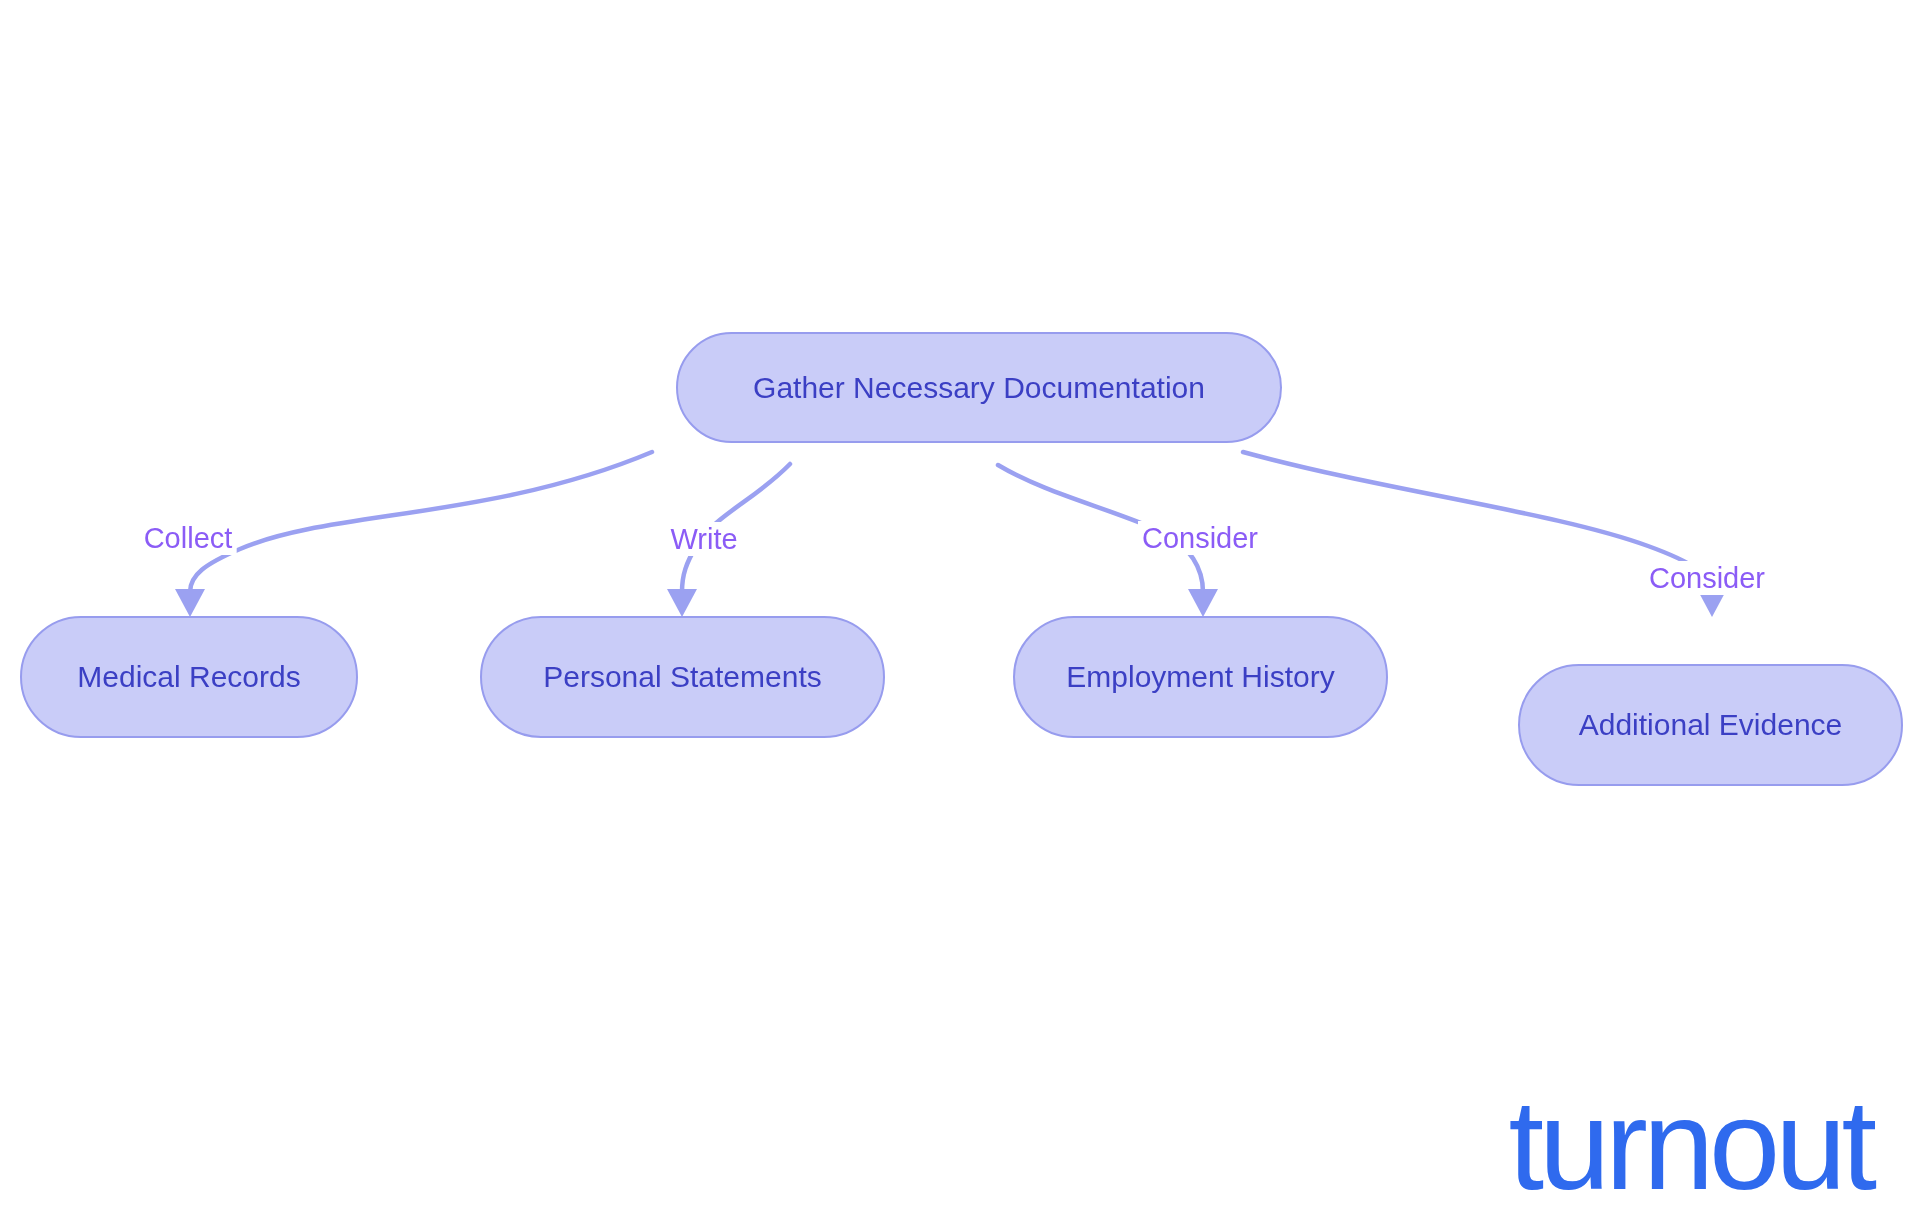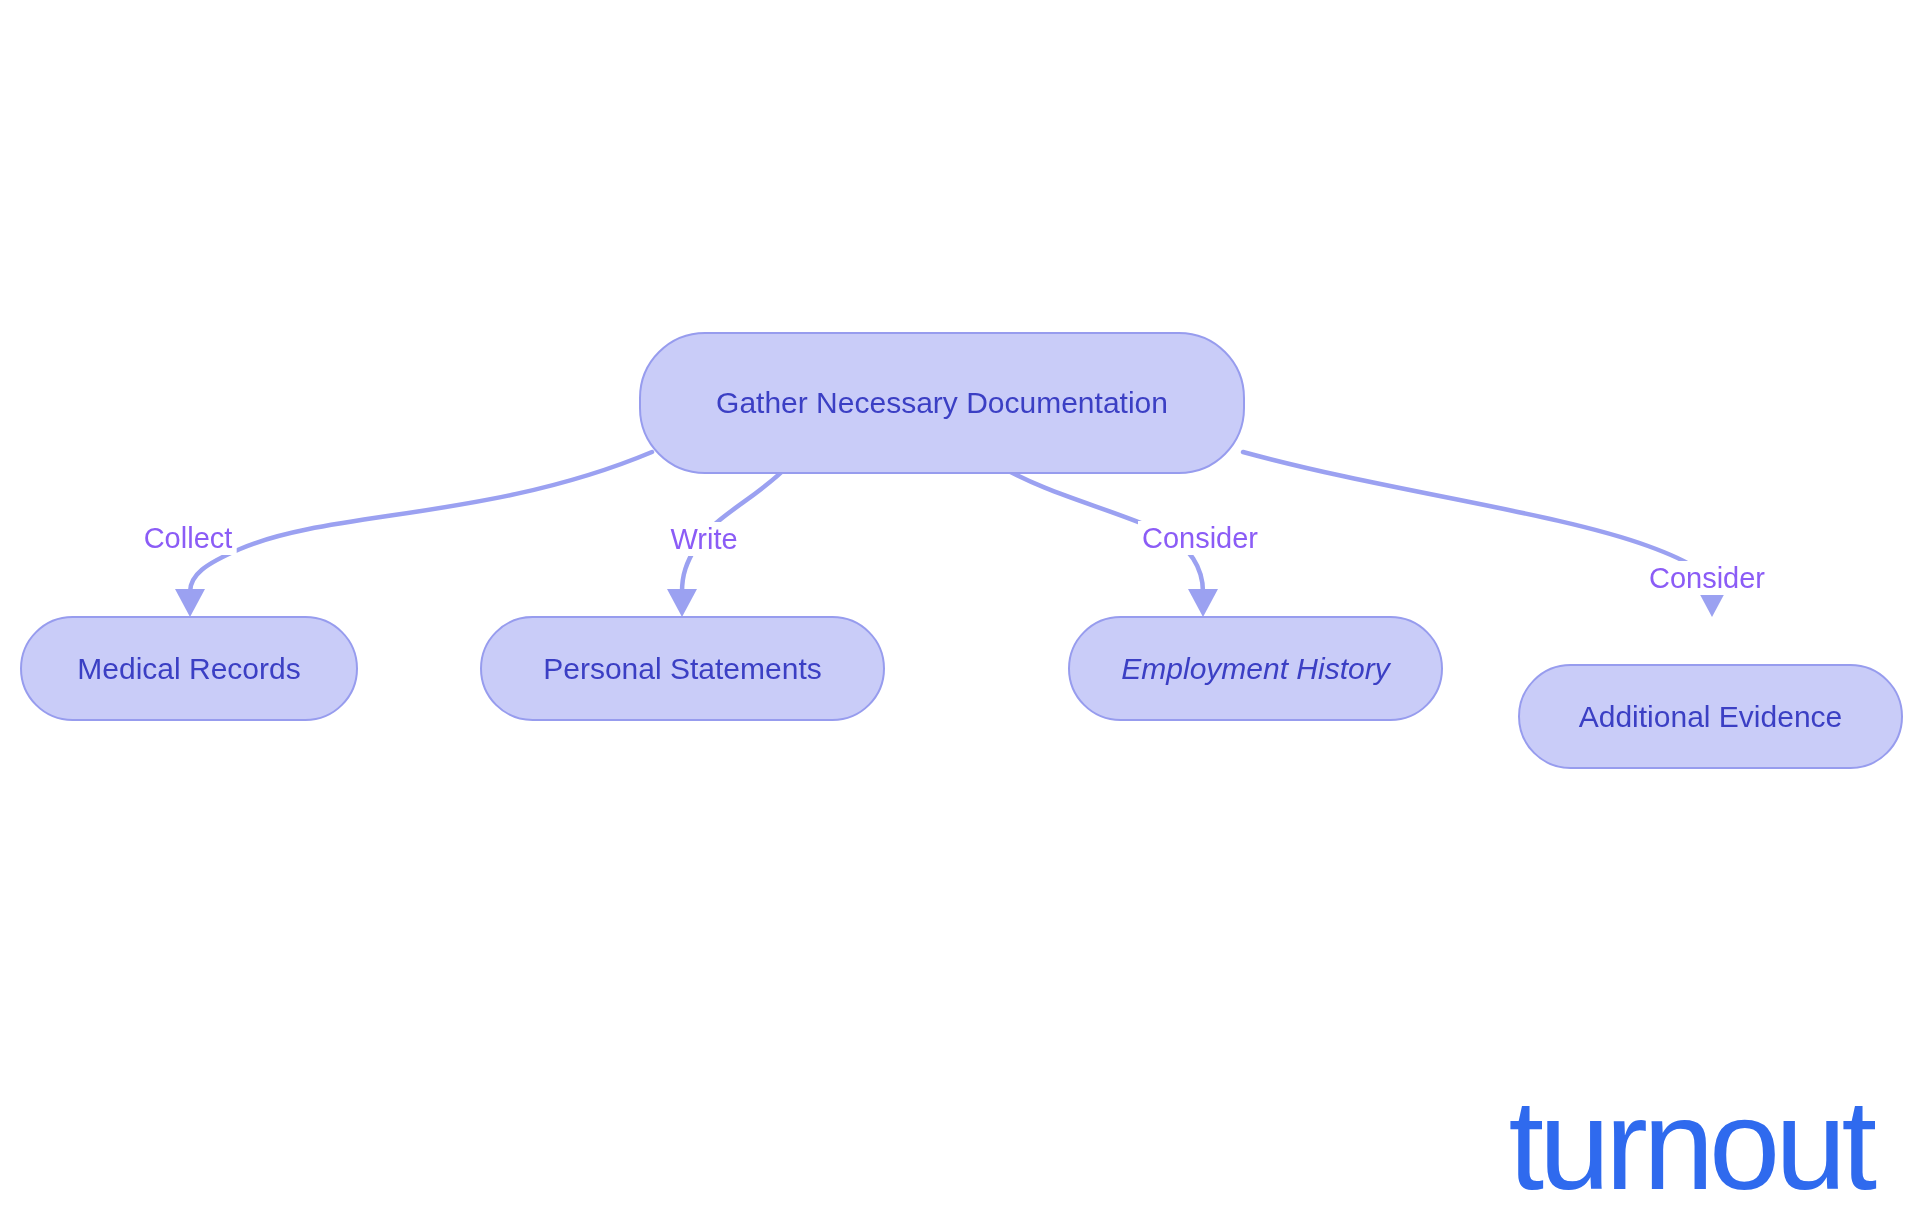--- a/index.html
+++ b/index.html
@@ -29,25 +29,25 @@
     border: 2.5px solid #979cee;
     border-radius: 66px;
     display: flex;
     align-items: center;
     justify-content: center;
     color: #3b3fc4;
     font-size: 30px;
     text-align: center;
     white-space: nowrap;
   }
-  .node-root   { left: 639px;  top: 332px; width: 606px; height: 142px; }
-  .node-child  { top: 616px; height: 105px; }
+  .node-root   { left: 676px;  top: 332px; width: 606px; height: 111px; }
+  .node-child  { top: 616px; height: 122px; }
   .node-c0     { left: 20px;   width: 338px; }
   .node-c1     { left: 480px;  width: 405px; }
-  .node-c2     { left: 1068px; width: 375px; font-style: italic; }
+  .node-c2     { left: 1013px; width: 375px; }
   .node-c3     { left: 1518px; width: 385px; margin-top: 48px; }
   .edge-label {
     position: absolute;
     transform: translate(-50%, -50%);
     background: #ffffff;
     color: #8b5cf6;
     font-size: 29px;
     line-height: 30px;
     padding: 2px 4px;
     white-space: nowrap;

